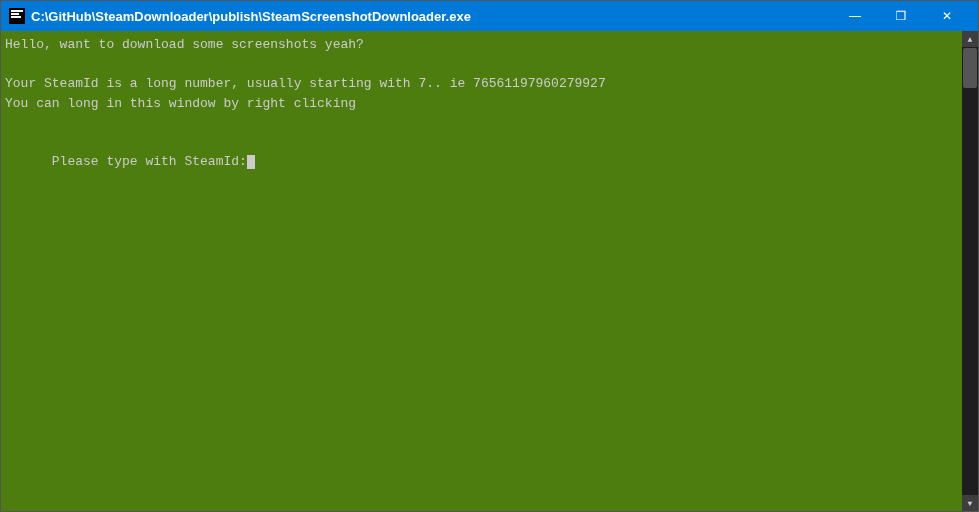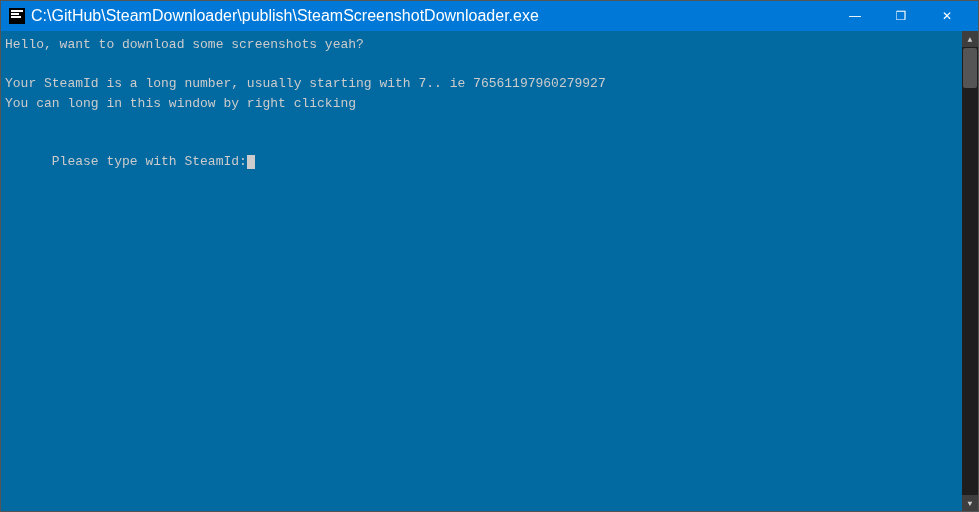--- a/index.html
+++ b/index.html
@@ -50,22 +50,23 @@
     }
 
     .title-icon svg {
       width: 14px;
       height: 14px;
     }
 
     .title-text {
       color: #fff;
       font-family: 'Segoe UI', Arial, sans-serif;
-      font-size: 16px;
+      font-size: 13px;
       white-space: nowrap;
+      font-weight: bold;
     }
 
     .title-bar-buttons {
       display: flex;
       gap: 0;
     }
 
     .title-btn {
       width: 46px;
       height: 30px;
@@ -75,21 +76,21 @@
       font-size: 12px;
       cursor: pointer;
       display: flex;
       align-items: center;
       justify-content: center;
       font-family: 'Segoe UI', Arial, sans-serif;
     }
 
     .console-area {
       flex: 1;
-      background: #0369a1;
+      background: #4d7c0f;
       color: #cccccc;
       font-family: 'Courier New', Courier, monospace;
       font-size: 13px;
       padding: 4px 4px;
       overflow: hidden;
       position: relative;
     }
 
     .console-line {
       line-height: 1.5;

